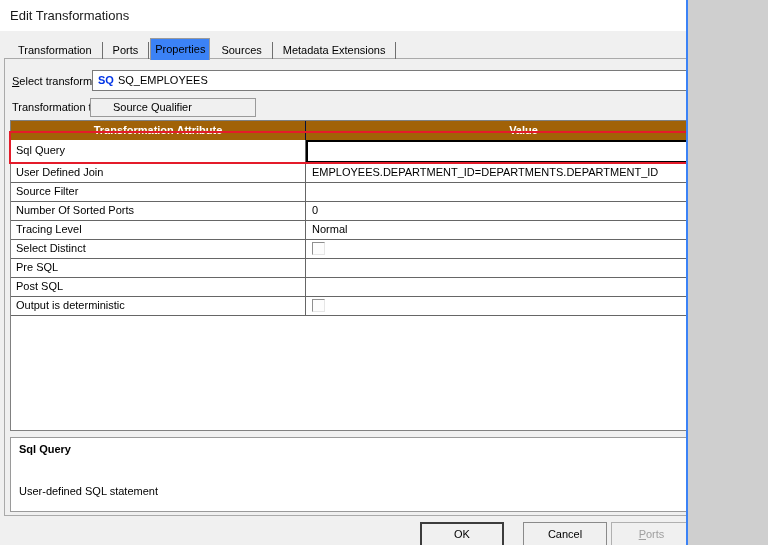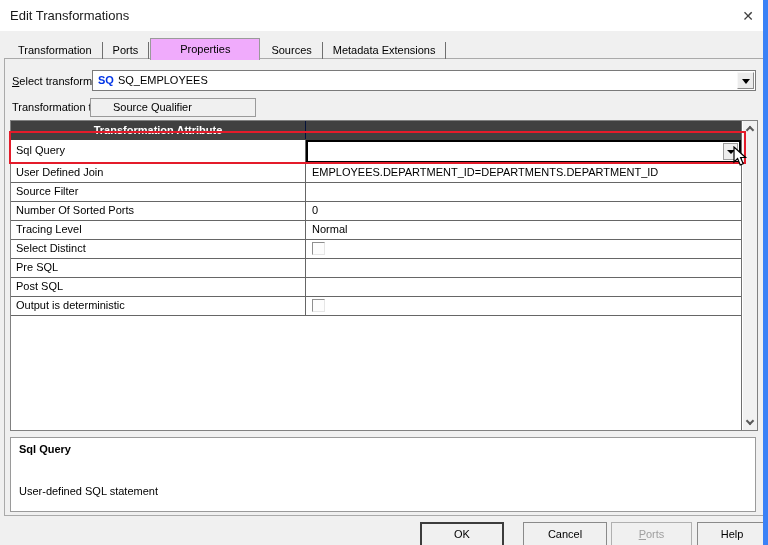--- a/index.html
+++ b/index.html
@@ -1,35 +1,35 @@
 <!DOCTYPE html>
 <html><head>
 <meta charset="utf-8">
 <style>
   * { margin:0; padding:0; box-sizing:border-box; }
   html,body { background:#cfcfcf; }
   body { font-family:"Liberation Sans", sans-serif; }
   .dialog {
-    position:relative; width:768px; height:545px; background:#ffffff;
+    position:relative; width:688px; height:545px; background:#ffffff;
     overflow:hidden; font-size:11px; color:#000;
-    border-right:5px solid #3b82f6;
+    border-right:2px solid #3b82f6;
   }
   
   .titlebar { position:absolute; left:0; top:0; width:768px; height:31px; background:#ffffff; }
   .title { position:absolute; left:10px; top:8px; font-size:13px; color:#1a1a1a; }
   .closebtn { position:absolute; right:9px; top:6px; width:22px; height:20px; text-align:center;
               font-size:14px; line-height:20px; color:#404040; cursor:default; }
   .body { position:absolute; left:0; top:31px; width:768px; height:514px; background:#f0f0f0; }
 
   
   .tabs { position:absolute; left:8px; top:38px; height:21px; display:flex; align-items:flex-end; z-index:3; }
   .tab { height:17px; line-height:17px; padding:0 10px; border-right:1px solid #6f6f6f; color:#000; }
   .tab.active {
-    height:22px; line-height:20px; background:#f0abfc;
-    border:1px solid #9a9a9a; border-bottom:none; margin:0 1px; padding:0 29px; position:relative; top:1px;
+    height:22px; line-height:20px; background:#3b82f6;
+    border:1px solid #9a9a9a; border-bottom:none; margin:0 1px; padding:0 4px; position:relative; top:1px;
   }
   .tabpage { position:absolute; left:4px; top:58px; width:760px; height:458px;
              border:1px solid #aaaaaa; background:#f0f0f0; }
 
   
   .lbl { position:absolute; height:14px; }
   .ul-first::first-letter { text-decoration:underline; }
   .combo { position:absolute; left:92px; top:70px; width:664px; height:21px;
            background:#ffffff; border:1px solid #7a7a7a; }
   .combo-text { position:absolute; left:5px; top:3px; }
@@ -39,21 +39,21 @@
   .arrow-down { position:absolute; left:4px; top:6px; width:0; height:0;
                 border-left:4px solid transparent; border-right:4px solid transparent; border-top:5px solid #000; }
   .type-field { position:absolute; left:90px; top:98px; width:166px; height:19px;
                 border:1px solid #9a9a9a; background:#f0f0f0; padding:2px 0 0 22px; }
 
   
   .grid { position:absolute; left:10px; top:120px; width:748px; height:311px;
           background:#ffffff; border:1px solid #808080; }
   .rows-region { position:absolute; left:0; top:0; width:731px; height:309px; background:#fff;
                  border-right:1px solid #6f6f6f; }
-  .ghead { display:flex; height:19px; background:#404040;flex-direction:column; }
+  .ghead { display:flex; height:19px; background:#a16207; }
   .ghead .hcell { color:#fff; font-weight:bold; text-align:center; line-height:18px; }
   .hcell.c1 { width:295px; border-right:1px solid #05123a; }
   .hcell.c2 { width:435px; }
   .grow { display:flex; height:19px; border-bottom:1px solid #666666; position:relative; }
   .grow.tall { height:24px; }
   .cell { overflow:hidden; white-space:nowrap; }
   .cell.attr { width:295px; padding:2px 0 0 5px; border-right:1px solid #666666; }
   .cell.val { width:435px; padding:2px 0 0 6px; position:relative; }
   .grow.tall .cell.attr { padding-top:4px; }
   .checkbox { display:inline-block; width:13px; height:13px; background:#fdfdfd; margin-top:0px;

